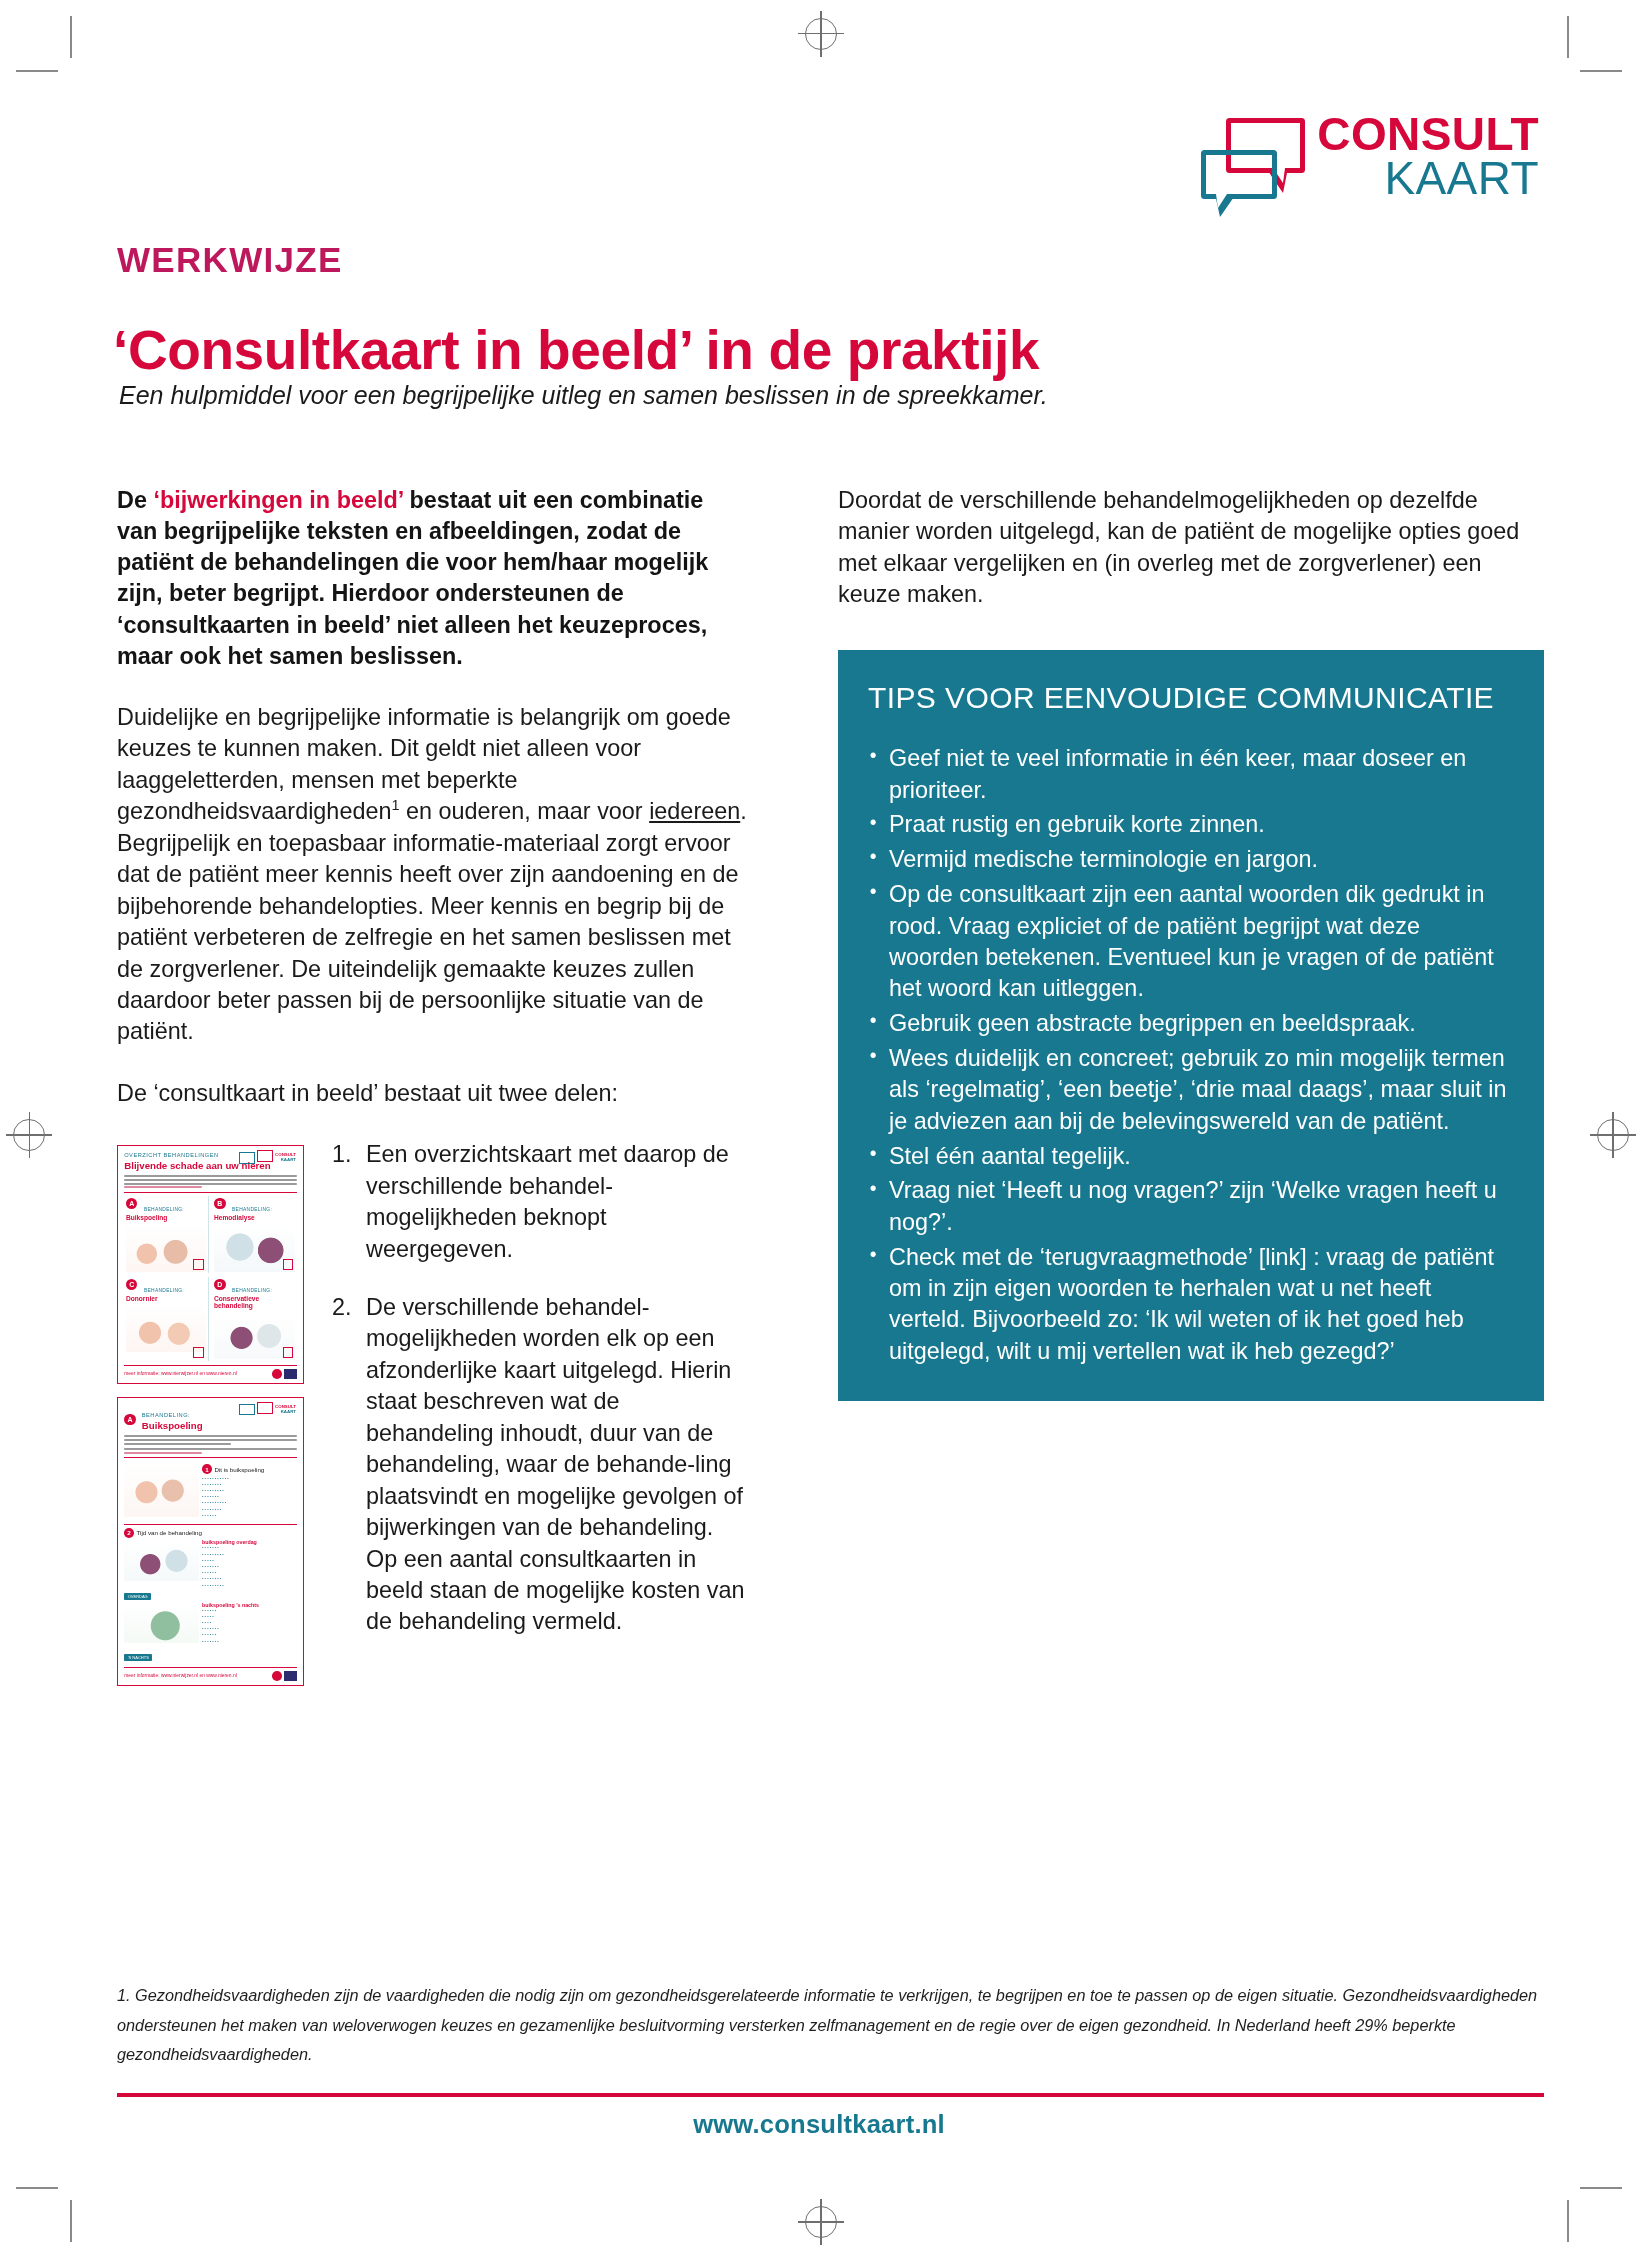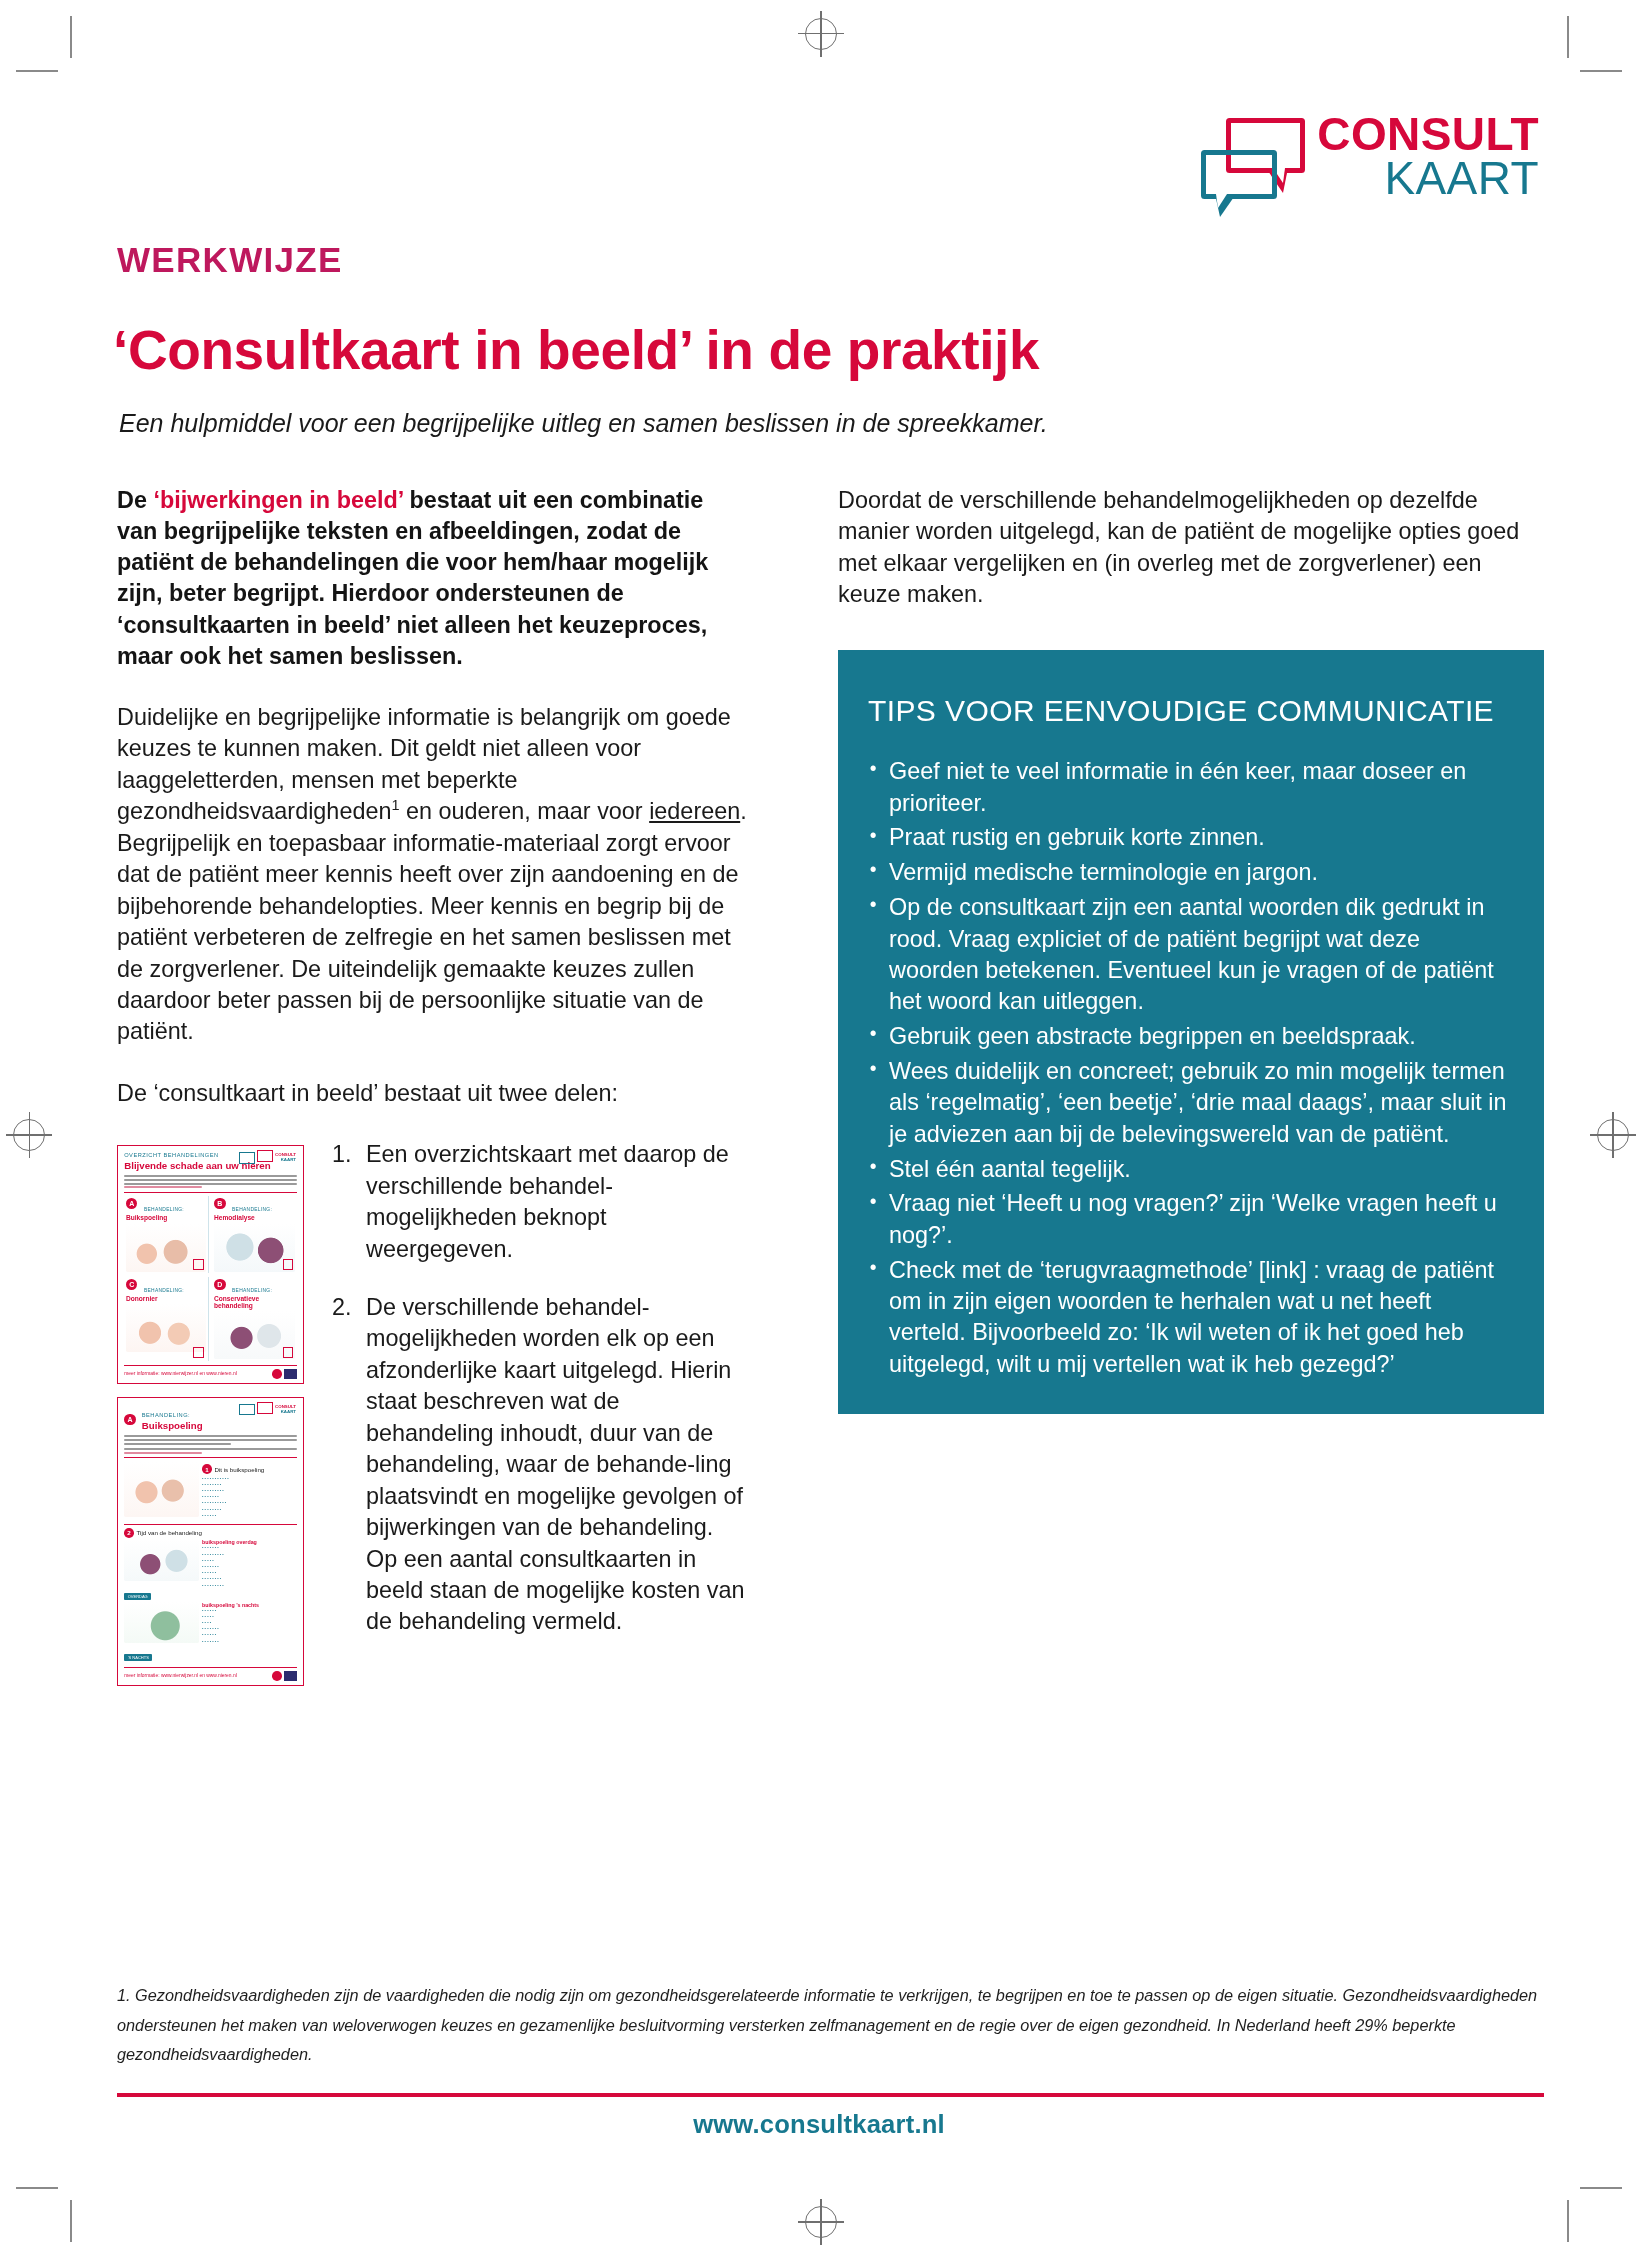--- a/index.html
+++ b/index.html
@@ -73,21 +73,21 @@
   .eyebrow {
     position:absolute; left:117px; top:240px;
     font-size:35px; color:#be185d; letter-spacing:1.3px; font-weight:600;
   }
   .headline {
     position:absolute; left:113px; top:281px;
     font-size:55px; font-weight:bold; color:#d6083b; letter-spacing:-0.4px;
   }
   .subhead {
     position:absolute; left:119px; top:381px;
-    font-size:25px; font-style:italic; color:#1a1a1a;margin-top:28px;
+    font-size:25px; font-style:italic; color:#1a1a1a;
   }
 
   
   .col-left  { position:absolute; left:117px; top:485px; width:633px; }
   .col-right { position:absolute; left:838px; top:485px; width:706px; }
 
   .lead {
     font-size:23.4px; font-weight:bold; line-height:1.33; color:#141414;
     margin:0 0 30px 0;
   }
@@ -201,21 +201,21 @@
 
   .numlist { margin-left:215px; }
   .numitem {
     display:flex; font-size:23.4px; line-height:1.345; margin-bottom:26.5px;
   }
   .numitem .n { width:34px; flex:none; }
   .numitem .tx { flex:1; }
 
   
   .tips {
-    background:#17788f; color:#ffffff; padding:43px 30px 30px 30px;
+    background:#17788f; color:#ffffff; padding:30px 30px 30px 30px;
     margin-top:39px; box-sizing:border-box; width:706px;
   }
   .tips-title {
     font-size:30px; line-height:1.18; margin-bottom:28px; letter-spacing:0.4px;
     font-weight:400;
   }
   .tips ul { list-style:none; margin:0; padding:0; }
   .tips li {
     font-size:23.4px; line-height:1.34; margin-bottom:3.5px;
     padding-left:21px; position:relative;

